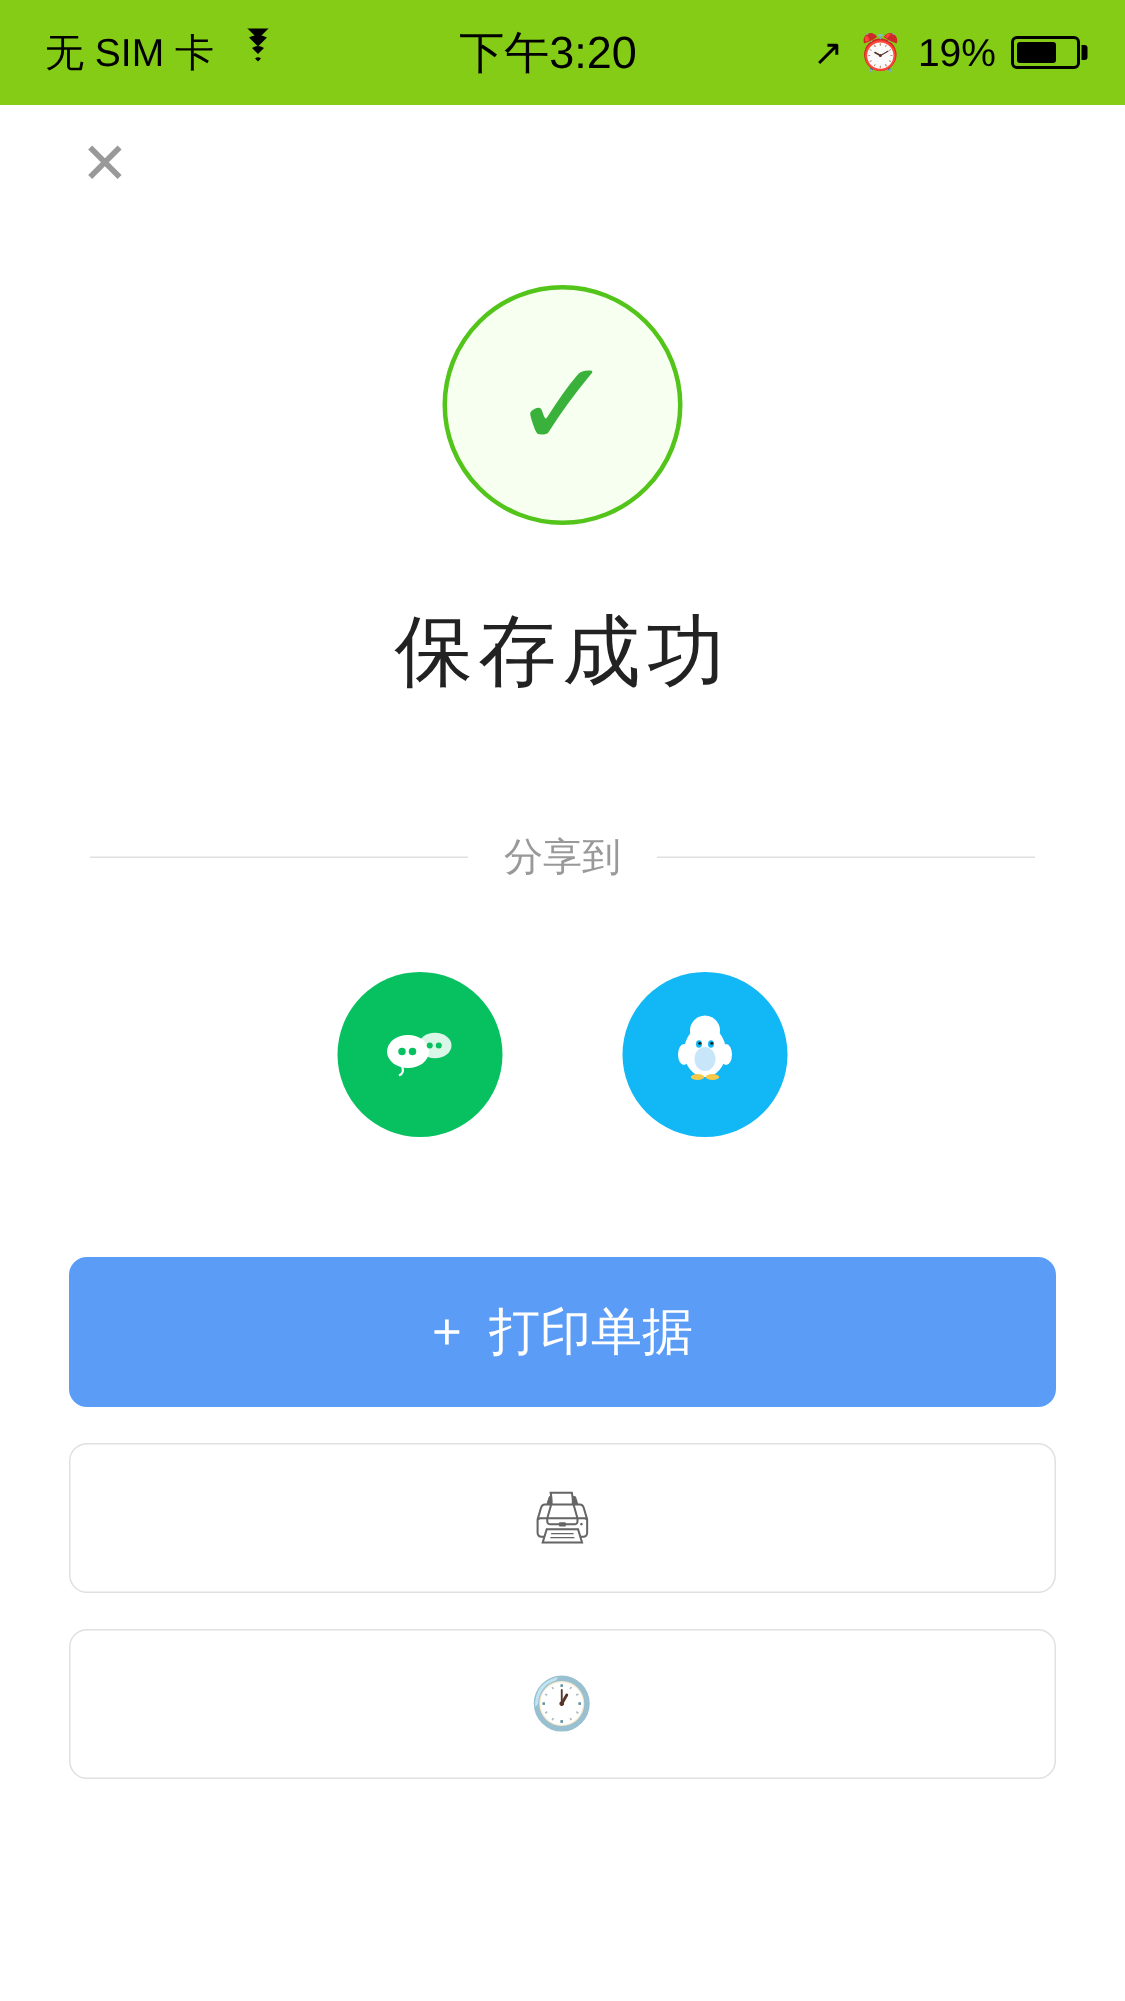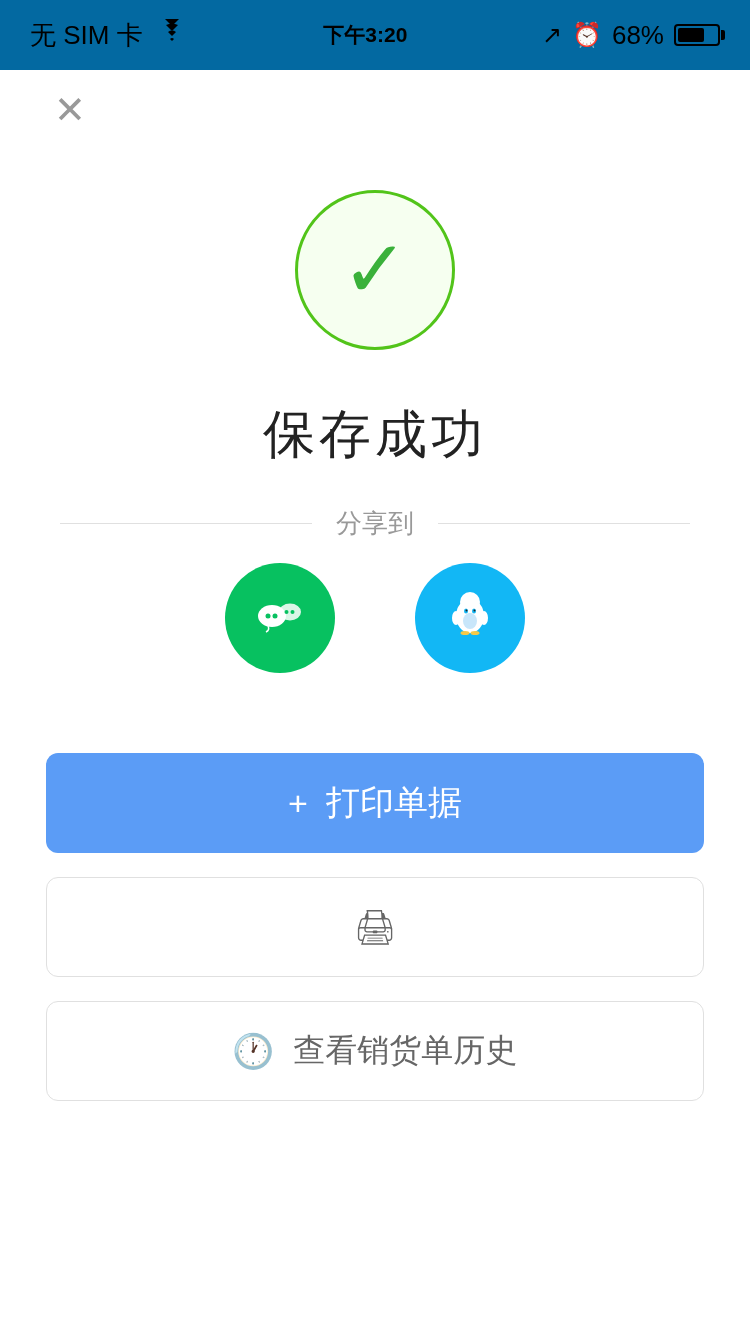--- a/index.html
+++ b/index.html
@@ -11,38 +11,38 @@
       background: #ffffff;
       font-family: -apple-system, "PingFang SC", "Helvetica Neue", sans-serif;
       position: relative;
       overflow-x: hidden;
     }
 
     
     .status-bar {
       width: 100%;
       height: 70px;
-      background: #0369a1;
+      background: #84cc16;
       display: flex;
       align-items: center;
       justify-content: space-between;
       padding: 0 30px;
       font-size: 26px;
       font-weight: 500;
       color: #000;
     }
     .status-left {
       display: flex;
       align-items: center;
       gap: 12px;
       font-size: 26px;
     }
     .status-center {
-      font-size: 21px;
-      font-weight: 700;
+      font-size: 30px;
+      font-weight: 400;
     }
     .status-right {
       display: flex;
       align-items: center;
       gap: 10px;
       font-size: 26px;
     }
     .battery-block {
       display: flex;
       align-items: center;
@@ -115,31 +115,31 @@
       color: #3ab13a;
       font-size: 80px;
       line-height: 1;
     }
 
     
     .success-title {
       font-size: 52px;
       font-weight: 400;
       color: #222;
-      margin-bottom: 36px;
+      margin-bottom: 84px;
       letter-spacing: 4px;
     }
 
     
     .share-divider {
       width: 100%;
       display: flex;
       align-items: center;
       padding: 0 60px;
-      margin-bottom: 22px;
+      margin-bottom: 59px;
     }
     .divider-line {
       flex: 1;
       height: 1px;
       background: #e0e0e0;
     }
     .divider-label {
       font-size: 26px;
       color: #999;
       padding: 0 24px;
@@ -220,21 +220,21 @@
         <path d="M17 17l4-4a7 7 0 00-8 0l4 4z" fill="#000"></path>
         <path d="M17 12l6-6a13 13 0 00-12 0l6 6z" fill="#000"></path>
         <path d="M17 7l8-8a19 19 0 00-16 0l8 8z" fill="#000"></path>
       </svg>
     </span>
   </div>
   <div class="status-center">下午3:20</div>
   <div class="status-right">
     <span style="font-size:24px;">↗</span>
     <span style="font-size:24px;">⏰</span>
-    <span>68%</span>
+    <span>19%</span>
     <div class="battery-block">
       <div class="battery-rect">
         <div class="battery-fill"></div>
       </div>
     </div>
   </div>
 </div>
 
 <div class="close-btn">
   <span class="close-icon-x">✕</span>
@@ -296,17 +296,16 @@
   <div class="actions">
     <button class="action-btn primary">
       <span class="btn-icon">+</span>
       <span>打印单据</span>
     </button>
     <button class="action-btn">
       <span class="btn-icon">🖨</span>
     </button>
     <button class="action-btn">
       <span class="btn-icon">🕐</span>
-      <span>查看销货单历史</span>
     </button>
   </div>
 
 </div>
 
 </body></html>

